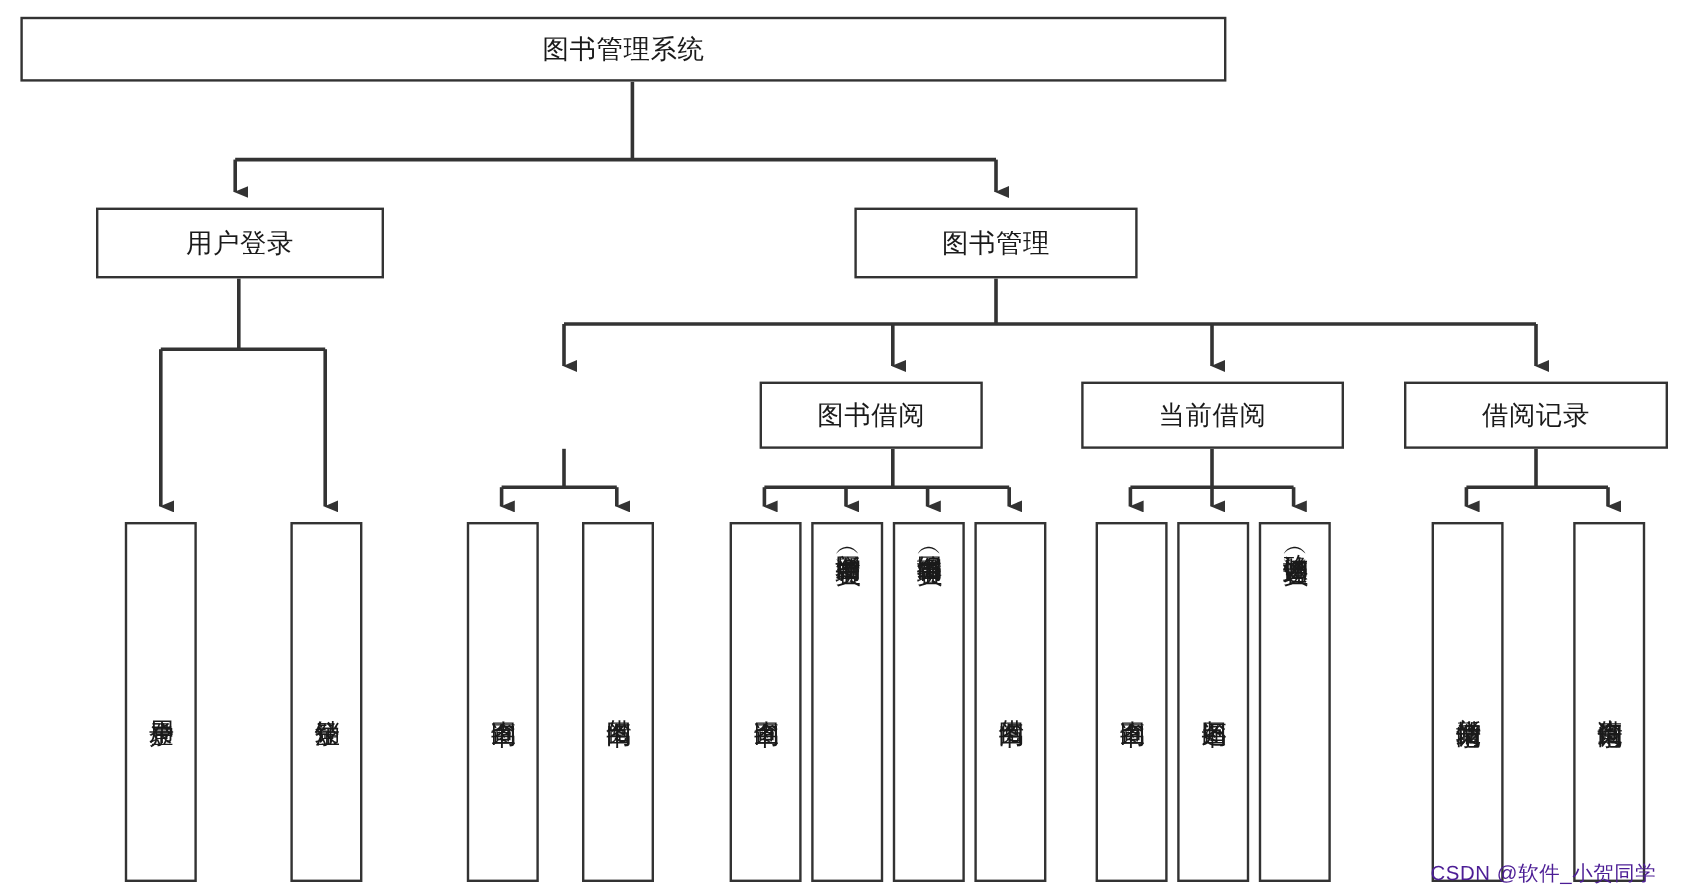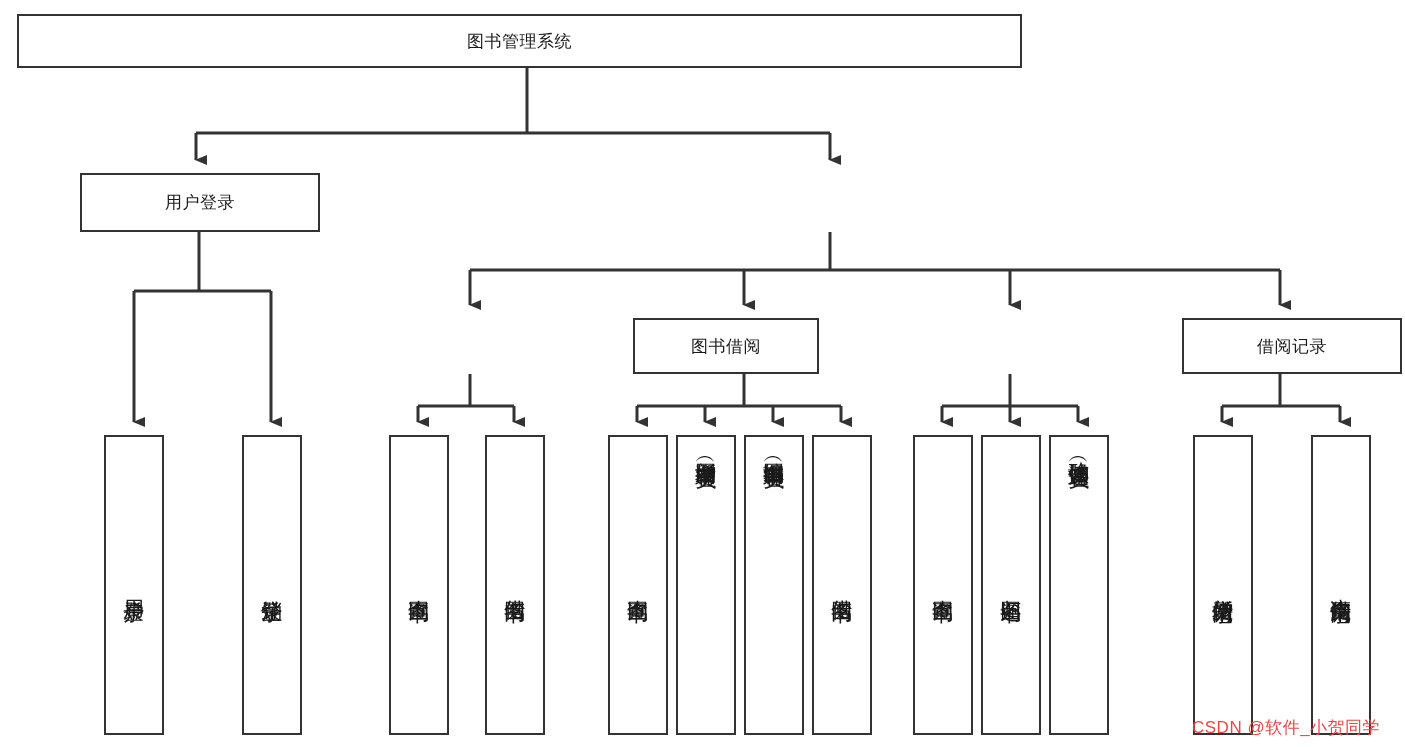--- a/index.html
+++ b/index.html
@@ -29,21 +29,21 @@
     position: absolute;
     box-sizing: border-box;
     background: #ffffff;
     border: 2px solid #333333;
     display: flex;
     align-items: center;
     justify-content: center;
     color: #1a1a1a;
   }
   .node.h-node {
-    font-size: 17px;
+    font-size: 22px;
     letter-spacing: 0.5px;
   }
   .node.v-node {
     align-items: flex-start;
     justify-content: center;
     padding-top: 8px;
   }
   .vlabel {
     writing-mode: vertical-rl;
     text-orientation: upright;
@@ -53,21 +53,21 @@
     white-space: nowrap;
     color: #1a1a1a;
   }
   .v-node.centered {
     align-items: center;
     padding-top: 0;
   }
   .watermark {
     position: absolute;
     font-size: 17px;
-    color: #ef4444;
+    color: #4c1d95;
     white-space: nowrap;
     letter-spacing: 0.5px;
   }
 </style>
 </head>
 <body>
 
 <div id="stage">
 
   <svg class="connectors" viewBox="0 0 1405 747">
@@ -120,25 +120,31 @@
     </g>
   </svg>
 
   <div class="node h-node" style="left:17px; top:14px; width:1005px; height:54px;">
     <span>图书管理系统</span>
   </div>
 
   <div class="node h-node" style="left:80px; top:173px; width:240px; height:59px;">
     <span>用户登录</span>
   </div>
+  <div class="node h-node" style="left:712px; top:173px; width:236px; height:59px;">
+    <span>图书管理</span>
+  </div>
 
   <div class="node h-node" style="left:633px; top:318px; width:186px; height:56px;">
     <span>图书借阅</span>
   </div>
-  <div class="node h-node" style="left:1170px; top:318px; width:220px; height:56px;margin-left:12px;">
+  <div class="node h-node" style="left:901px; top:318px; width:219px; height:56px;">
+    <span>当前借阅</span>
+  </div>
+  <div class="node h-node" style="left:1170px; top:318px; width:220px; height:56px;">
     <span>借阅记录</span>
   </div>
 
   <div class="node v-node centered" style="left:104px; top:435px; width:60px; height:300px;">
     <span class="vlabel">用户登录</span>
   </div>
   <div class="node v-node centered" style="left:242px; top:435px; width:60px; height:300px;">
     <span class="vlabel">注销登录</span>
   </div>
 

